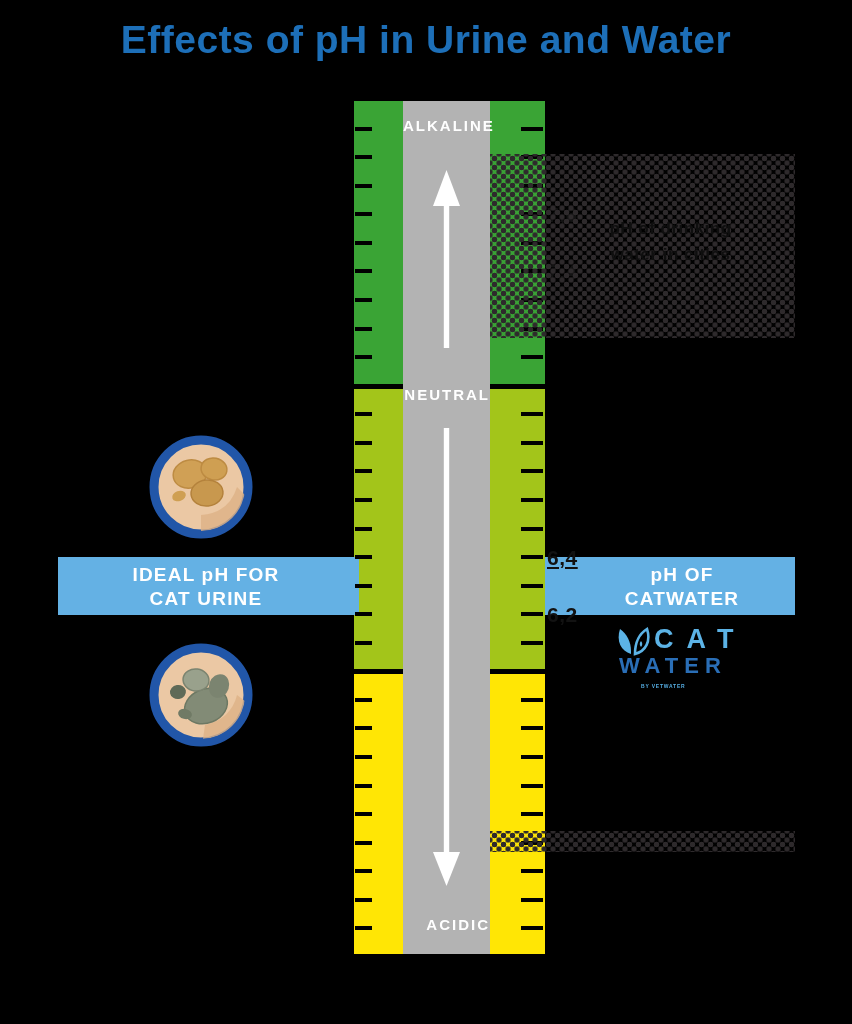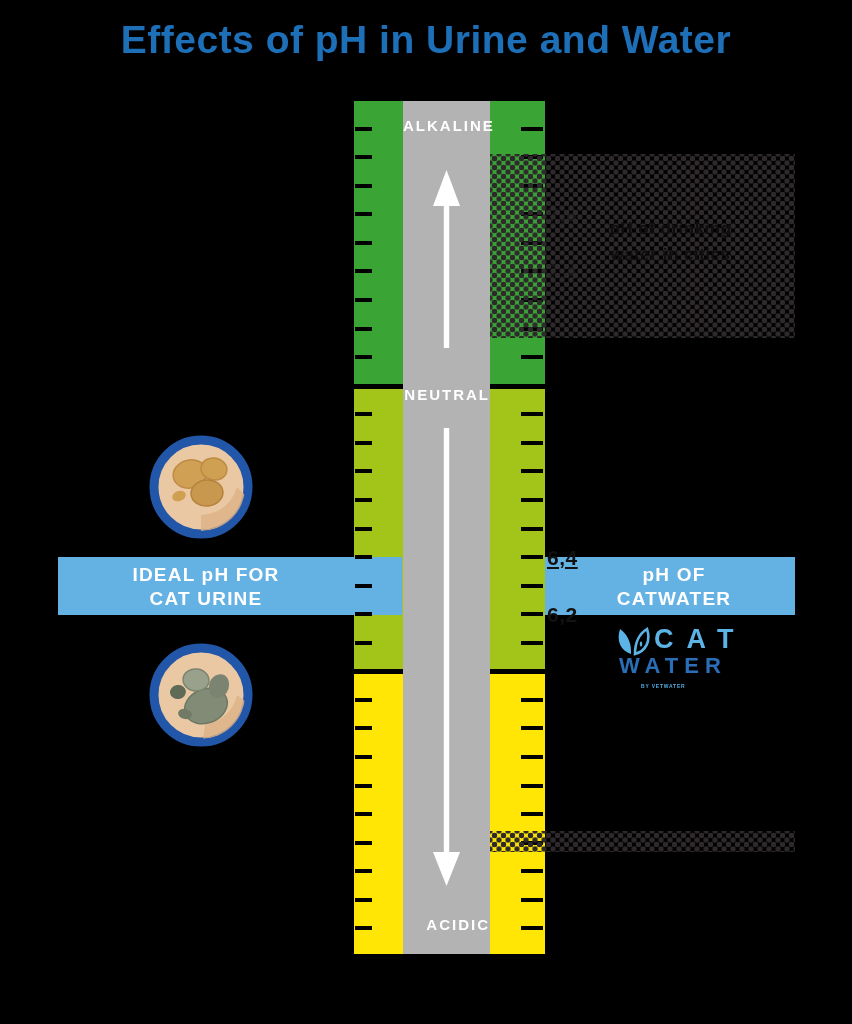--- a/index.html
+++ b/index.html
@@ -37,24 +37,24 @@
   .zone{position:absolute;left:49px;width:87px;text-align:right;color:#fff;
         font-weight:700;font-size:15px;letter-spacing:2px;}
   #zone-alkaline{top:17px;}
   #zone-neutral{top:286px;}
   #zone-acidic{top:816px;}
   .arrow{position:absolute;z-index:3;}
 
   
   .band{background:#64b1e4;z-index:3;color:#fff;font-weight:700;
         font-size:19px;letter-spacing:1.2px;text-align:center;}
-  #band-left{left:58px;top:557px;width:344px;height:58px;}
+  #band-left{left:58px;top:557px;width:301px;height:58px;}
   #band-left .bandtext{position:absolute;left:0;top:6px;width:296px;line-height:24px;}
   #band-right{left:545px;top:557px;width:250px;height:58px;}
-  #band-right .bandtext{position:absolute;left:4px;top:6px;width:250px;line-height:24px;}
+  #band-right .bandtext{position:absolute;left:12px;top:6px;width:250px;line-height:24px;}
 
   
   .ticklabel{position:absolute;left:547px;width:46px;font-size:21px;font-weight:700;
              color:#121212;z-index:5;letter-spacing:.5px;}
 
   
   .halftone{
     background-image:
       radial-gradient(circle,#2e2a2c 2.6px,rgba(0,0,0,0) 3.1px),
       radial-gradient(circle,#2e2a2c 2.6px,rgba(0,0,0,0) 3.1px);

